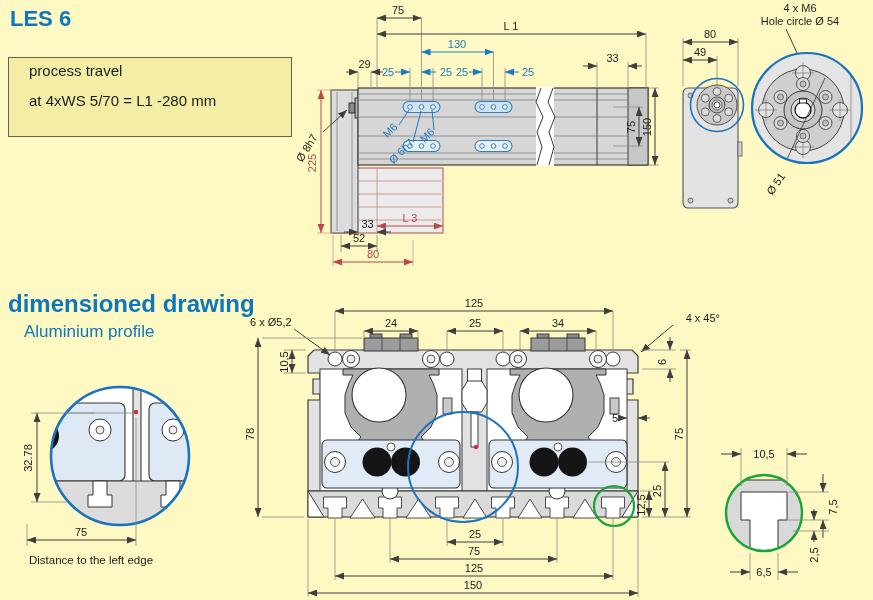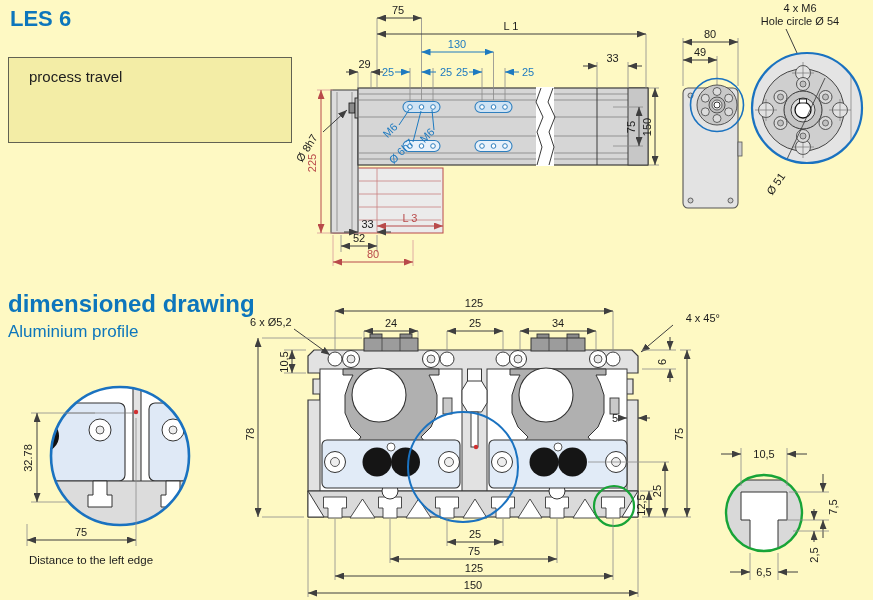--- a/index.html
+++ b/index.html
@@ -1,26 +1,26 @@
 <!DOCTYPE html>
 <html style="--accent: #0d76bc; --dim_blue: #1e7ac0; --dim_red: #b94a4a; --detail_blue: #1a72c0; --detail_green: #18a437; --note_yellow: #f3eda6;"><head>
 <meta charset="utf-8">
 <style>
   html,body{margin:0;padding:0;background:#fff;}
   #stage{position:relative;width:873px;height:600px;background:#fef9c3;overflow:hidden;
          font-family:"Liberation Sans",sans-serif;}
   .abs{position:absolute;}
   #product-title{left:10px;top:6px;font-size:22px;font-weight:bold;color:var(--accent);}
   #info-box{left:8px;top:57px;width:262px;height:70px;background:var(--note_yellow);
-            border:1px solid #626252;padding:10px 0 4px 20px;}
+            border:1px solid #626252;padding:4px 0 4px 20px;}
   #info-box .t{font-size:15px;color:#1d1d1d;margin:0 0 12px 0;}
   #info-box .l{font-size:15px;color:#1d1d1d;margin:0;line-height:20px;}
   #section-heading{left:8px;top:290px;}
   #section-heading h2{margin:0;font-size:24px;font-weight:bold;color:var(--accent);}
-  #section-heading p{margin:4px 0 0 0;font-size:17px;color:var(--accent);}
+  #section-heading p{margin:4px 0 0 16px;font-size:17px;color:var(--accent);}
   svg{overflow:visible;}
   svg text{font-family:"Liberation Sans",sans-serif;font-size:11px;fill:#1c1c1c;}
   text.mid{text-anchor:middle;}
   text.blue{fill:var(--dim_blue);}
   text.red{fill:var(--dim_red);}
   line.dim,path.dim{stroke:#3f3f3f;stroke-width:1;fill:none;}
   line.dimr{stroke:var(--dim_red);stroke-width:1;fill:none;}
   line.dimb{stroke:var(--dim_blue);stroke-width:1;fill:none;}
   line.ext{stroke:#8a8a8a;stroke-width:0.8;}
   line.extr{stroke:#d99a9a;stroke-width:0.8;}
@@ -43,20 +43,21 @@
       <marker id="mL" markerUnits="userSpaceOnUse" markerWidth="9" markerHeight="7" refX="9" refY="3.5" orient="auto-start-reverse">
         <path d="M0,0 L9,3.5 L0,7 Z" fill="#1e7ac0"></path>
       </marker>
     </defs>
   </svg>
 
   <div class="abs" id="product-title">LES 6</div>
 
   <div class="abs" id="info-box">
     <p class="t">process travel</p>
+    <p class="l">at 4xWS 5/70 = L1 -280 mm</p>
   </div>
 
   <svg class="abs" style="left:283px;top:0;" width="390" height="280" viewBox="0 0 390 280">
 
     <g>
       <rect x="50" y="168" width="110" height="65" fill="#ebebeb" stroke="#b94a4a" stroke-width="1"></rect>
       <line x1="76" y1="181" x2="158" y2="181" stroke="#c98080" stroke-width="0.8"></line>
       <line x1="76" y1="194" x2="158" y2="194" stroke="#c98080" stroke-width="0.8"></line>
       <line x1="76" y1="207" x2="158" y2="207" stroke="#c98080" stroke-width="0.8"></line>
       <line x1="76" y1="220" x2="158" y2="220" stroke="#c98080" stroke-width="0.8"></line>

